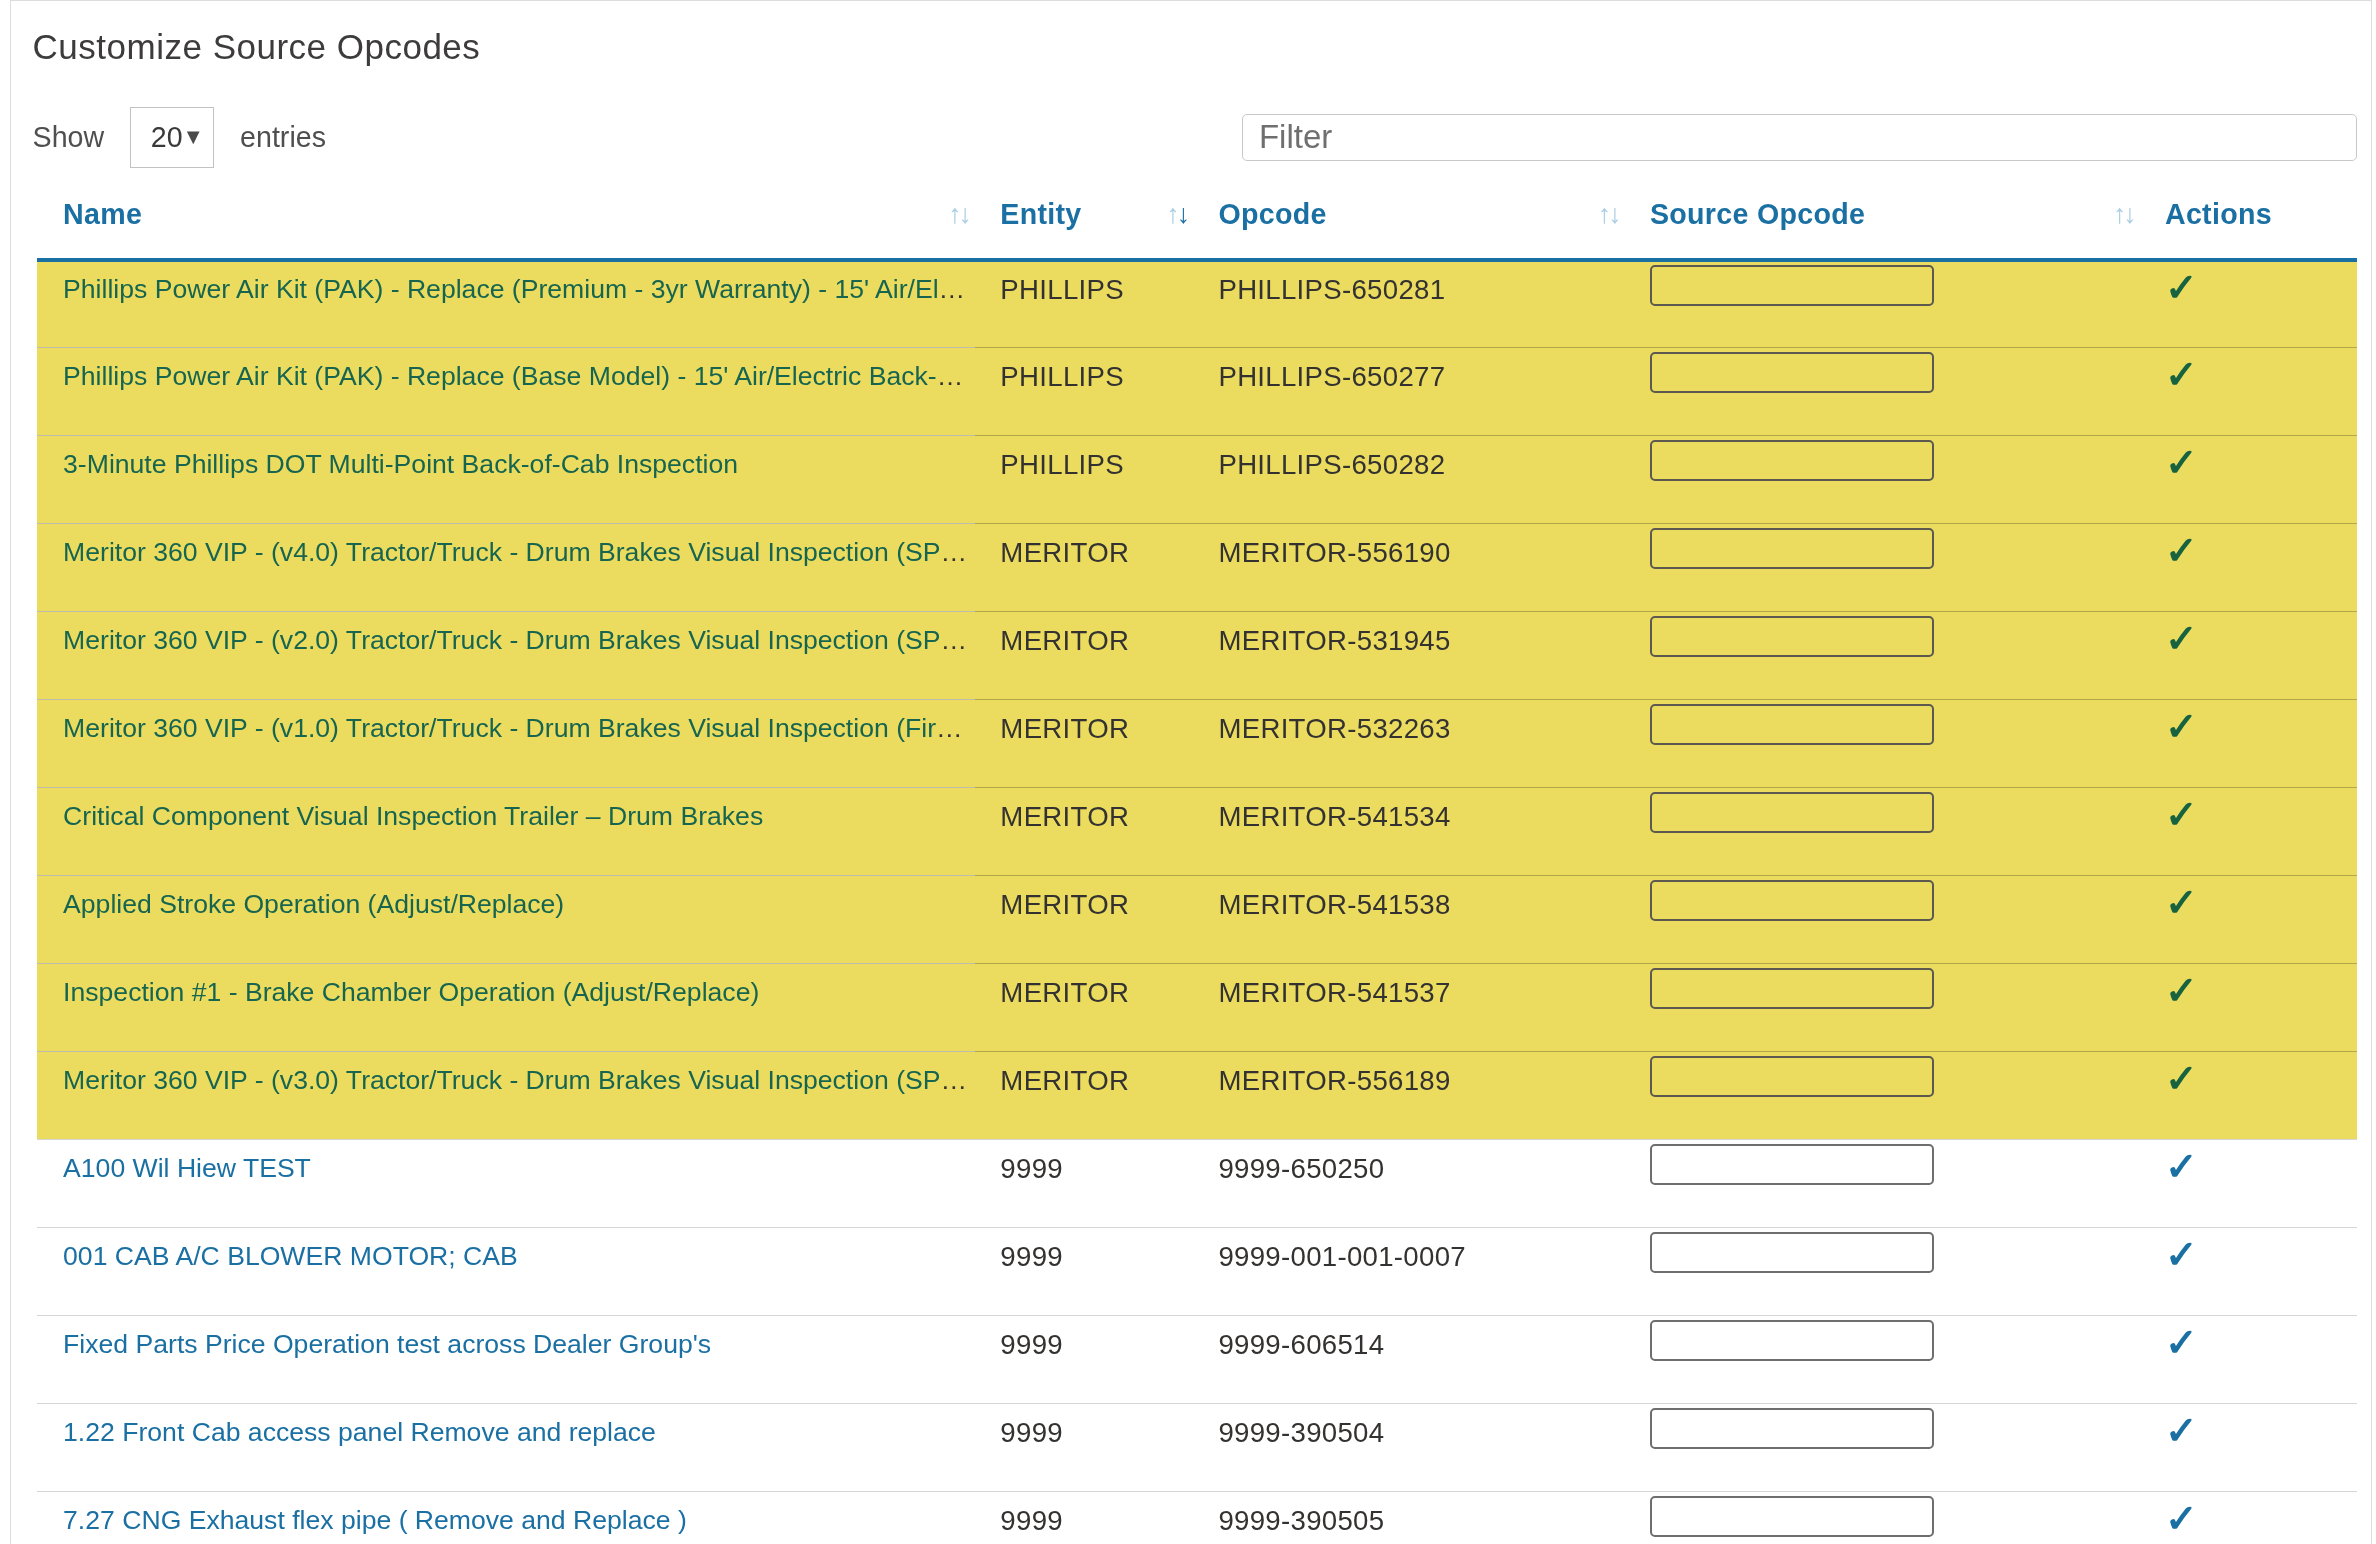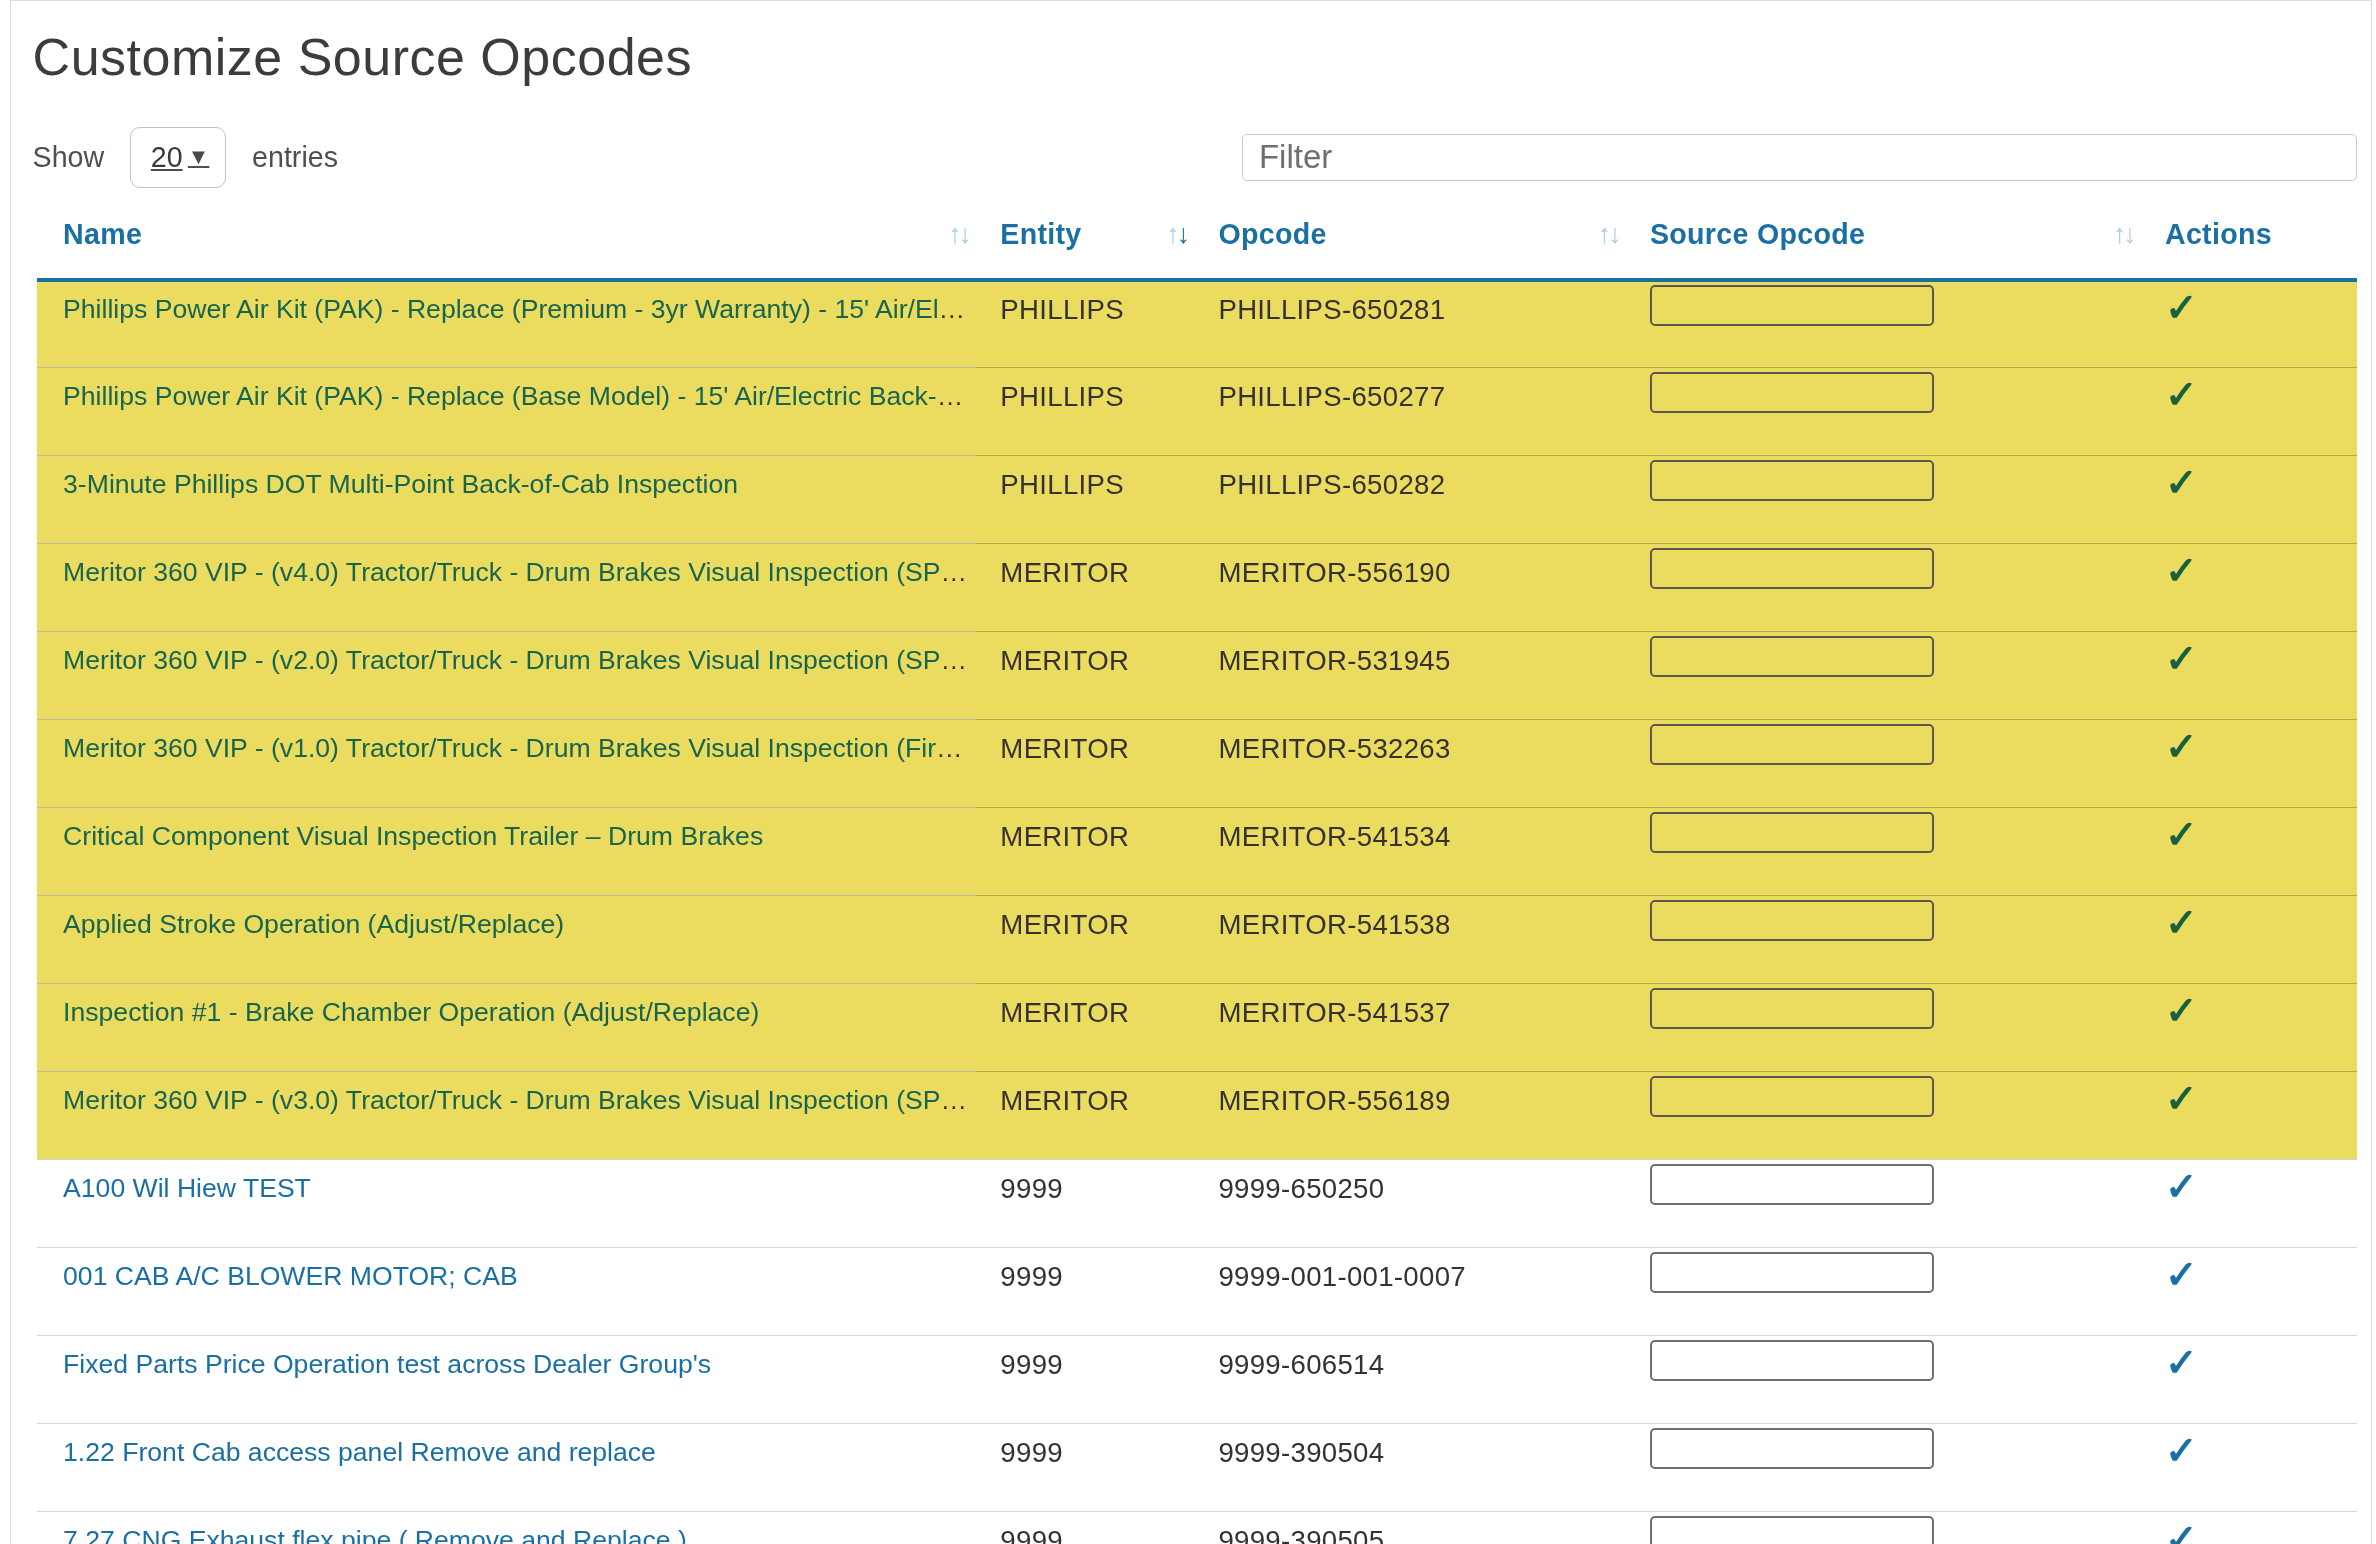--- a/index.html
+++ b/index.html
@@ -10,29 +10,29 @@
     --check-green:#176340;
     --sort-idle:#A9CDE2;
     --title-gray:#3D3B3B;
     --body-text:#343230;
   }
   *{box-sizing:border-box;margin:0;padding:0;}
   html,body{width:2376px;height:1545px;overflow:hidden;background:#fff;
     font-family:"Liberation Sans",sans-serif;color:var(--body-text);}
   .card{position:absolute;left:9.9px;top:0;width:2362px;height:1545px;
     background:#fff;border:1px solid #DCDCDC;border-bottom:none;border-radius:0 0 0 0;}
-  h1.page-title{margin:25.6px 0 0 21.7px;font-size:52px;font-weight:500;
+  h1.page-title{margin:25.6px 0 0 21.7px;font-size:35px;font-weight:500;
     color:var(--title-gray);letter-spacing:0.5px;}
   
   .toolbar{margin-top:39px;height:63px;padding:0 13.8px 0 21.7px;display:flex;
     align-items:center;justify-content:space-between;}
   .show-entries{display:flex;align-items:center;gap:26px;font-size:28.6px;color:#4F4F4F;}
-  .page-size{width:96px;height:61px;border:1px solid #C2C2C2;border-radius:10px;
+  .page-size{width:84px;height:61px;border:1px solid #C2C2C2;border-radius:0;
     display:flex;align-items:center;justify-content:space-between;
-    padding:0 15.8px 0 19.7px;cursor:pointer;background:#fff;text-decoration:underline;}
+    padding:0 15.8px 0 19.7px;cursor:pointer;background:#fff;}
   .page-size .val{font-size:28.6px;color:#3A3A3A;}
   .page-size .caret{font-size:21.7px;color:#4A4A4A;line-height:1;}
   .filter-input{width:1115px;height:47px;border:1px solid #C9C9C9;border-radius:4.9px;
     padding:0 15.8px;font-size:33px;color:#3A3A3A;outline:none;
     font-family:"Liberation Sans",sans-serif;}
   .filter-input::placeholder{color:#6F6F6F;}
   
   table{border-collapse:collapse;table-layout:fixed;width:2320px;
     margin:2px 13.8px 0 26.6px;}
   col.c-name{width:40.4%;} col.c-entity{width:9.4%;} col.c-opcode{width:18.6%;}

